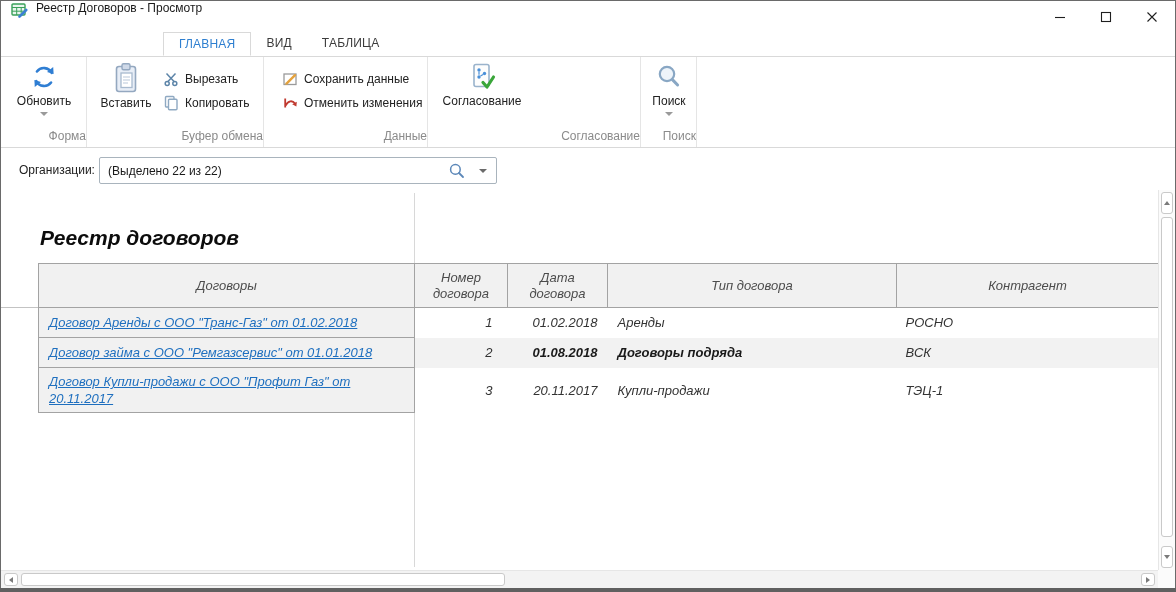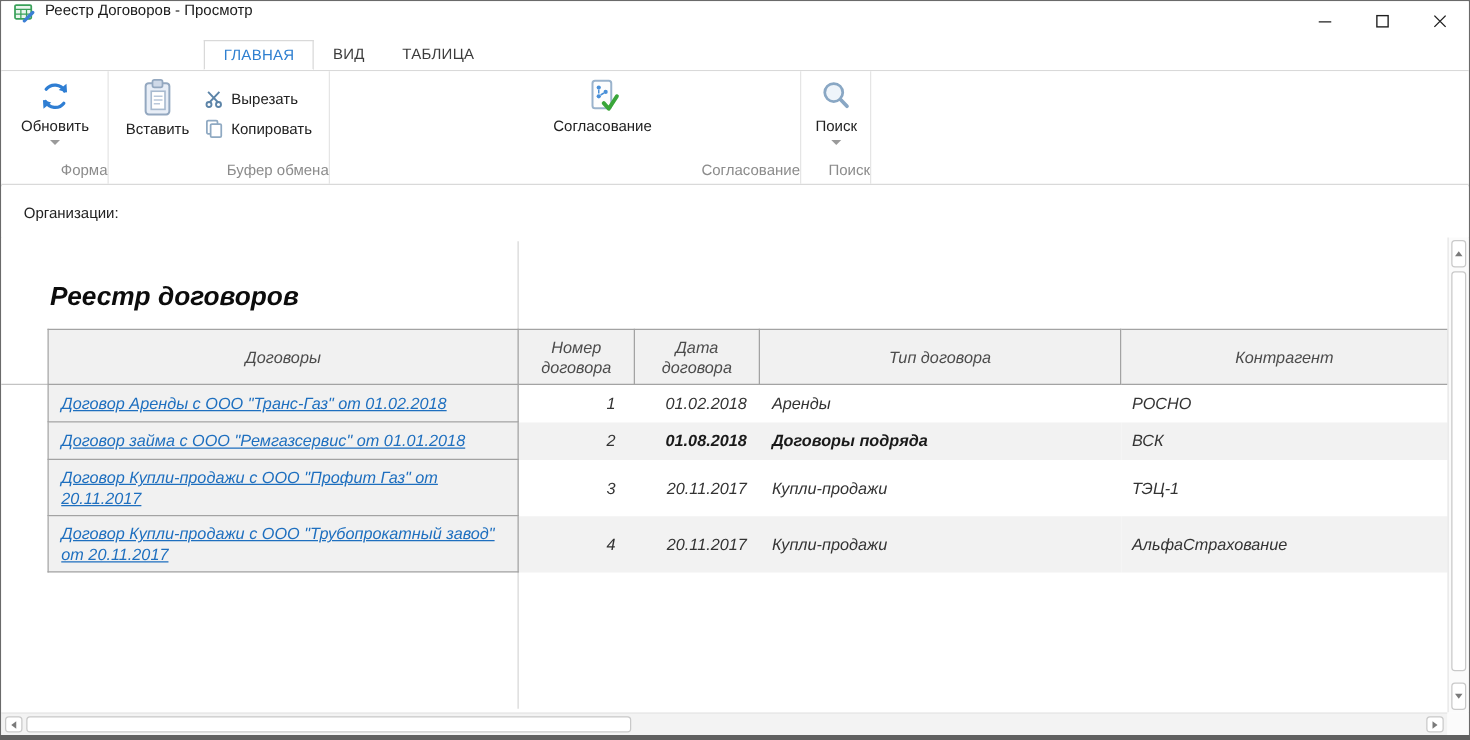--- a/index.html
+++ b/index.html
@@ -153,20 +153,41 @@
           <svg width="16" height="16" viewBox="0 0 16 16">
             <rect x="2.5" y="1.5" width="8.5" height="10.5" rx="1" fill="#fff" stroke="#8fa9c2" stroke-width="1.4"></rect>
             <rect x="5.5" y="4.2" width="8.5" height="10.5" rx="1" fill="#fff" stroke="#8fa9c2" stroke-width="1.4"></rect>
           </svg>
           <span>Копировать</span>
         </div>
       </div>
       <div class="glabel">Буфер обмена</div>
     </div>
 
+    <div class="rgroup" style="left:263px;width:164px;">
+      <div class="smallstack" style="left:18px;top:13px;">
+        <div class="smallbtn">
+          <svg width="16" height="16" viewBox="0 0 16 16">
+            <rect x="2" y="3" width="12" height="10.5" fill="#fff" stroke="#9a9a9a" stroke-width="1.3"></rect>
+            <path d="M4.8 12.4 L13 4.2" stroke="#e5a23c" stroke-width="2.4" stroke-linecap="round"></path>
+            <path d="M3 14 l2.4 -0.6 -1.8 -1.8 z" fill="#caa05a"></path>
+          </svg>
+          <span>Сохранить данные</span>
+        </div>
+        <div class="smallbtn">
+          <svg width="16" height="16" viewBox="0 0 16 16">
+            <path d="M3.2 3.5 v9" stroke="#c03a30" stroke-width="1.8"></path>
+            <path d="M3.6 10.5 C6 5.5 10.5 5 13 8.6" fill="none" stroke="#c03a30" stroke-width="1.8"></path>
+            <path d="M14.8 6.8 l-0.4 4.8 -4.2 -2.4 z" fill="#c03a30"></path>
+          </svg>
+          <span>Отменить изменения</span>
+        </div>
+      </div>
+      <div class="glabel">Данные</div>
+    </div>
 
     <div class="rgroup" style="left:427px;width:213px;">
       <div class="bigbtn" style="left:4px;width:100px;">
         <svg width="30" height="30" viewBox="0 0 30 30">
           <rect x="7" y="2.5" width="15" height="22" rx="2" fill="#fdfdfd" stroke="#9ab3cc" stroke-width="1.6"></rect>
           <circle cx="12" cy="8" r="1.7" fill="#4a90d9"></circle>
           <circle cx="12" cy="15" r="1.7" fill="#4a90d9"></circle>
           <circle cx="17.5" cy="11.5" r="1.7" fill="#4a90d9"></circle>
           <path d="M12 9.8 v3 M13.5 14 l2.6 -1.6" stroke="#4a90d9" stroke-width="1.2" fill="none"></path>
           <path d="M16 20.5 l4 4.5 6.5 -10" stroke="#3aa63a" stroke-width="3.2" fill="none" stroke-linecap="round" stroke-linejoin="round"></path>
@@ -185,20 +206,30 @@
         <span class="blabel">Поиск</span>
         <span class="drop-caret"></span>
       </div>
       <div class="glabel">Поиск</div>
     </div>
 
   </div>
 
   <div class="filter">
     <span class="filter-label">Организации:</span>
+    <div class="combo">
+      <span class="combo-value">(Выделено 22 из 22)</span>
+      <span class="combo-search">
+        <svg width="18" height="18" viewBox="0 0 18 18">
+          <circle cx="7.4" cy="7.4" r="4.8" fill="none" stroke="#5b87b8" stroke-width="1.5"></circle>
+          <path d="M11 11 L15 15" stroke="#5b87b8" stroke-width="1.8" stroke-linecap="round"></path>
+        </svg>
+      </span>
+      <span class="combo-caret"></span>
+    </div>
   </div>
 
   <div class="document">
     <div class="col-split"></div>
     <div class="row-split"></div>
     <div class="report-title">Реестр договоров</div>
     <table class="report-table">
       <colgroup>
         <col style="width:376px">
           <col style="width:93px">
@@ -230,27 +261,20 @@
             <td class="cell-type">Договоры подряда</td>
             <td class="cell-counterparty">ВСК</td>
           </tr>
           <tr style="height: 45px;">
             <td class="cell-contract"><a class="doc-link">Договор Купли-продажи с ООО "Профит Газ" от 20.11.2017</a></td>
             <td class="cell-number">3</td>
             <td class="cell-date">20.11.2017</td>
             <td class="cell-type">Купли-продажи</td>
             <td class="cell-counterparty">ТЭЦ-1</td>
           </tr>
-          <tr class="alt" style="height: 45px;">
-            <td class="cell-contract"><a class="doc-link">Договор Купли-продажи с ООО "Трубопрокатный завод" от 20.11.2017</a></td>
-            <td class="cell-number">4</td>
-            <td class="cell-date">20.11.2017</td>
-            <td class="cell-type">Купли-продажи</td>
-            <td class="cell-counterparty">АльфаСтрахование</td>
-          </tr>
         </tbody>
     </table>
   </div>
 
   <div class="vscroll">
     <div class="sbtn vbtn up">
         <span class="tri-up"></span>
       </div>
     <div class="vthumb"></div>
     <div class="sbtn vbtn down">

